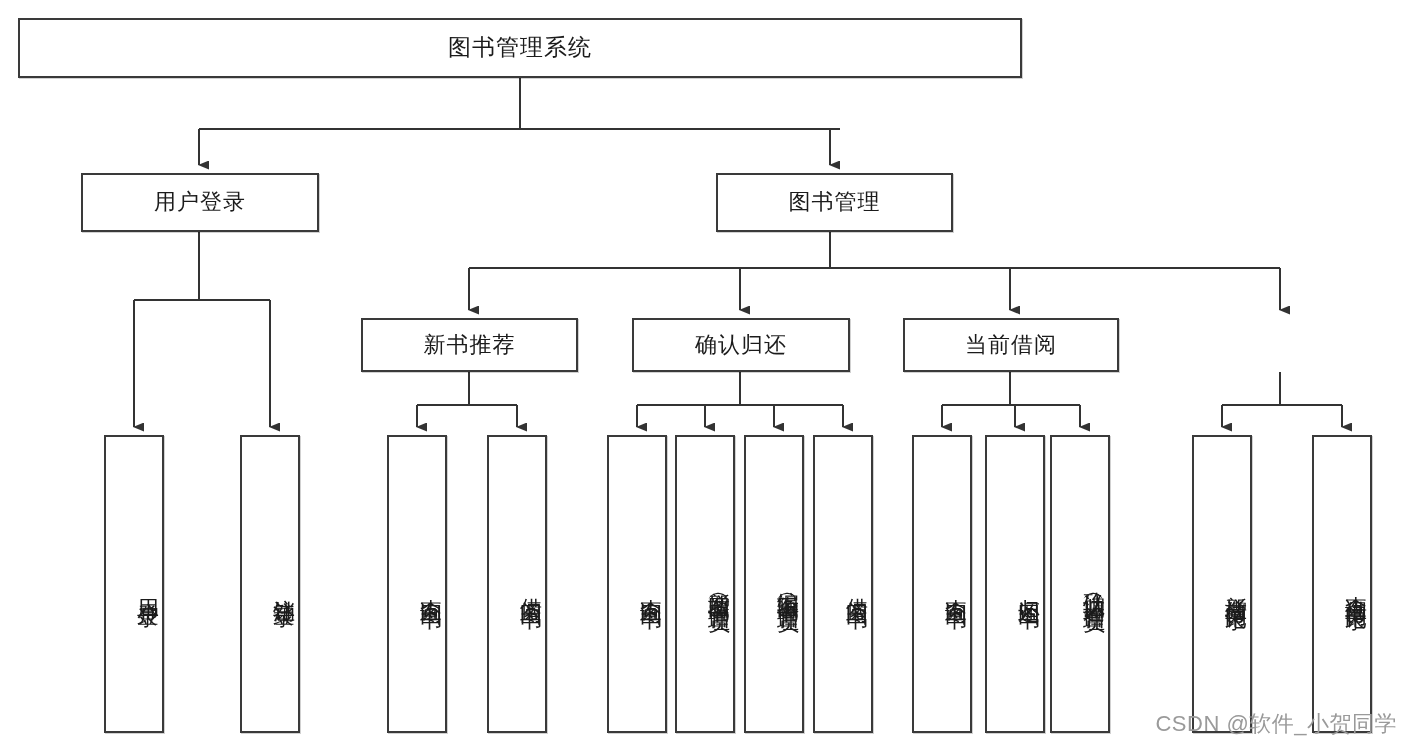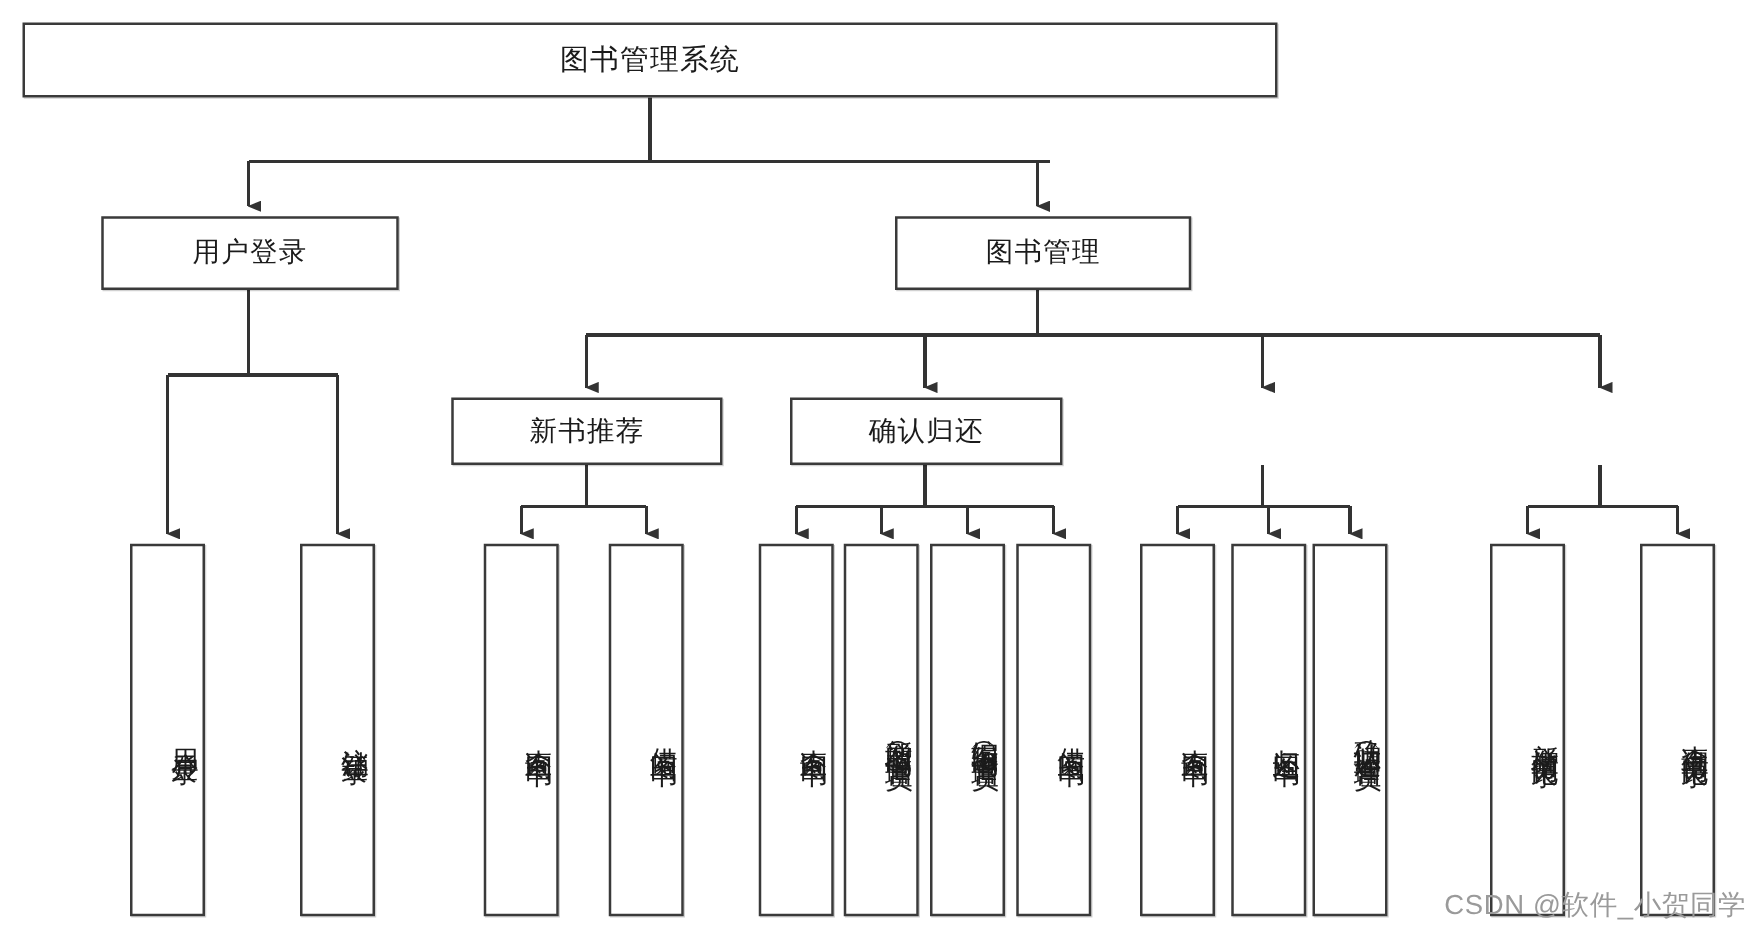--- a/index.html
+++ b/index.html
@@ -145,20 +145,23 @@
   <div class="node horizontal" style="left:716px; top:173px; width:237px; height:59px;">
     <span class="node-label">图书管理</span>
   </div>
 
   <div class="node horizontal" style="left:361px; top:318px; width:217px; height:54px;">
     <span class="node-label">新书推荐</span>
   </div>
   <div class="node horizontal" style="left:632px; top:318px; width:218px; height:54px;">
     <span class="node-label">确认归还</span>
   </div>
+  <div class="node horizontal" style="left:903px; top:318px; width:216px; height:54px;">
+    <span class="node-label">当前借阅</span>
+  </div>
 
   <div class="node vertical" style="left:104px; top:435px; width:60px; height:298px;">
     <span class="node-label">用户登录</span>
   </div>
   <div class="node vertical" style="left:240px; top:435px; width:60px; height:298px;">
     <span class="node-label">注销登录</span>
   </div>
 
   <div class="node vertical" style="left:387px; top:435px; width:60px; height:298px;">
     <span class="node-label">查询图书</span>

